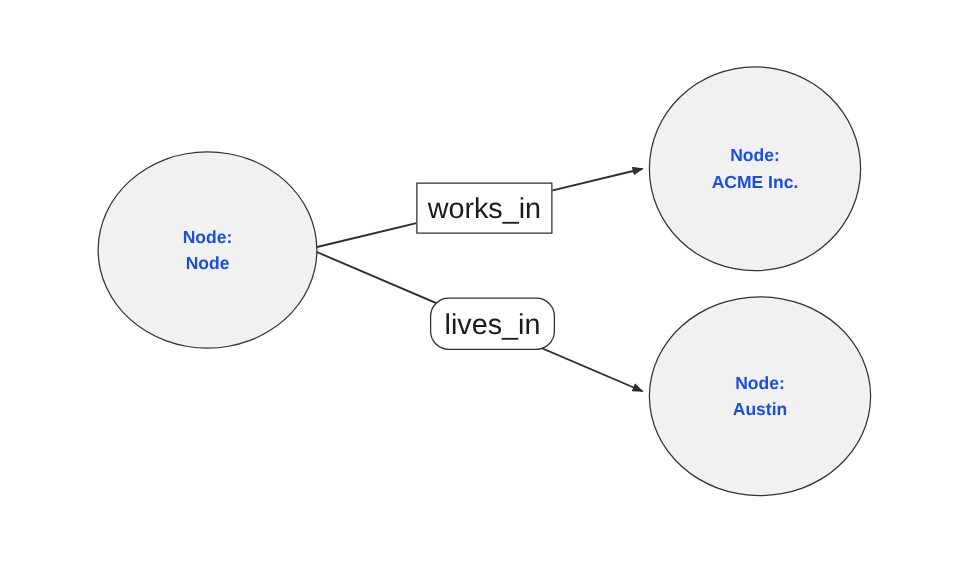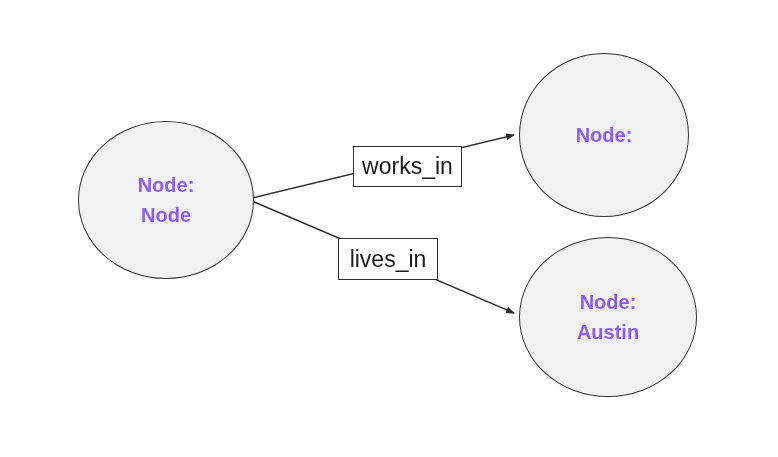--- a/index.html
+++ b/index.html
@@ -30,42 +30,41 @@
   .node {
     position: absolute;
     border: 1.5px solid #333333;
     border-radius: 50%;
     background: #f1f1f2;
     display: flex;
     flex-direction: column;
     align-items: center;
     justify-content: center;
     text-align: center;
-    color: #8b5cf6;
+    color: #1d4ed8;
     font-weight: bold;
-    font-size: 20px;
+    font-size: 14px;
     line-height: 1.5;
   }
   .node-john   { left: 78px;  top: 121px; width: 174px; height: 156px; }
   .node-acme   { left: 519px; top: 53px;  width: 168px; height: 162px; }
   .node-austin { left: 519px; top: 237px; width: 176px; height: 158px; }
   .edge-label {
     position: absolute;
     background: #ffffff;
     border: 1.5px solid #2e2e2e;
     display: flex;
     align-items: center;
     justify-content: center;
     color: #1a1a1a;
     font-size: 23px;
     font-weight: 400;
-    margin-left: 20px;
   }
   .edge-label-works { left: 333px; top: 146px; width: 107px; height: 39px; }
-  .edge-label-lives { left: 318px; top: 238px; width: 98px;  height: 40px; }
+  .edge-label-lives { left: 344px; top: 238px; width: 98px;  height: 40px; border-radius: 15px; }
 </style>
 </head>
 <body>
 
 <div class="canvas">
 
   <svg class="edges-svg" viewBox="0 0 778 457" xmlns="http://www.w3.org/2000/svg">
     <defs>
       <marker id="arrowhead" markerWidth="10" markerHeight="8" refX="8" refY="3.5" orient="auto" markerUnits="userSpaceOnUse">
         <path d="M0,0 L9,3.5 L0,7 Z" fill="#2e2e2e"></path>
@@ -75,20 +74,21 @@
     <line class="edge-line" x1="252" y1="201" x2="514" y2="313" marker-end="url(#arrowhead)"></line>
   </svg>
 
   <div class="node node-john">
     <span>Node:</span>
     <span>Node</span>
   </div>
 
   <div class="node node-acme">
     <span>Node:</span>
+    <span>ACME Inc.</span>
   </div>
 
   <div class="node node-austin">
     <span>Node:</span>
     <span>Austin</span>
   </div>
 
   <div class="edge-label edge-label-works">
     <span>works_in</span>
   </div>

